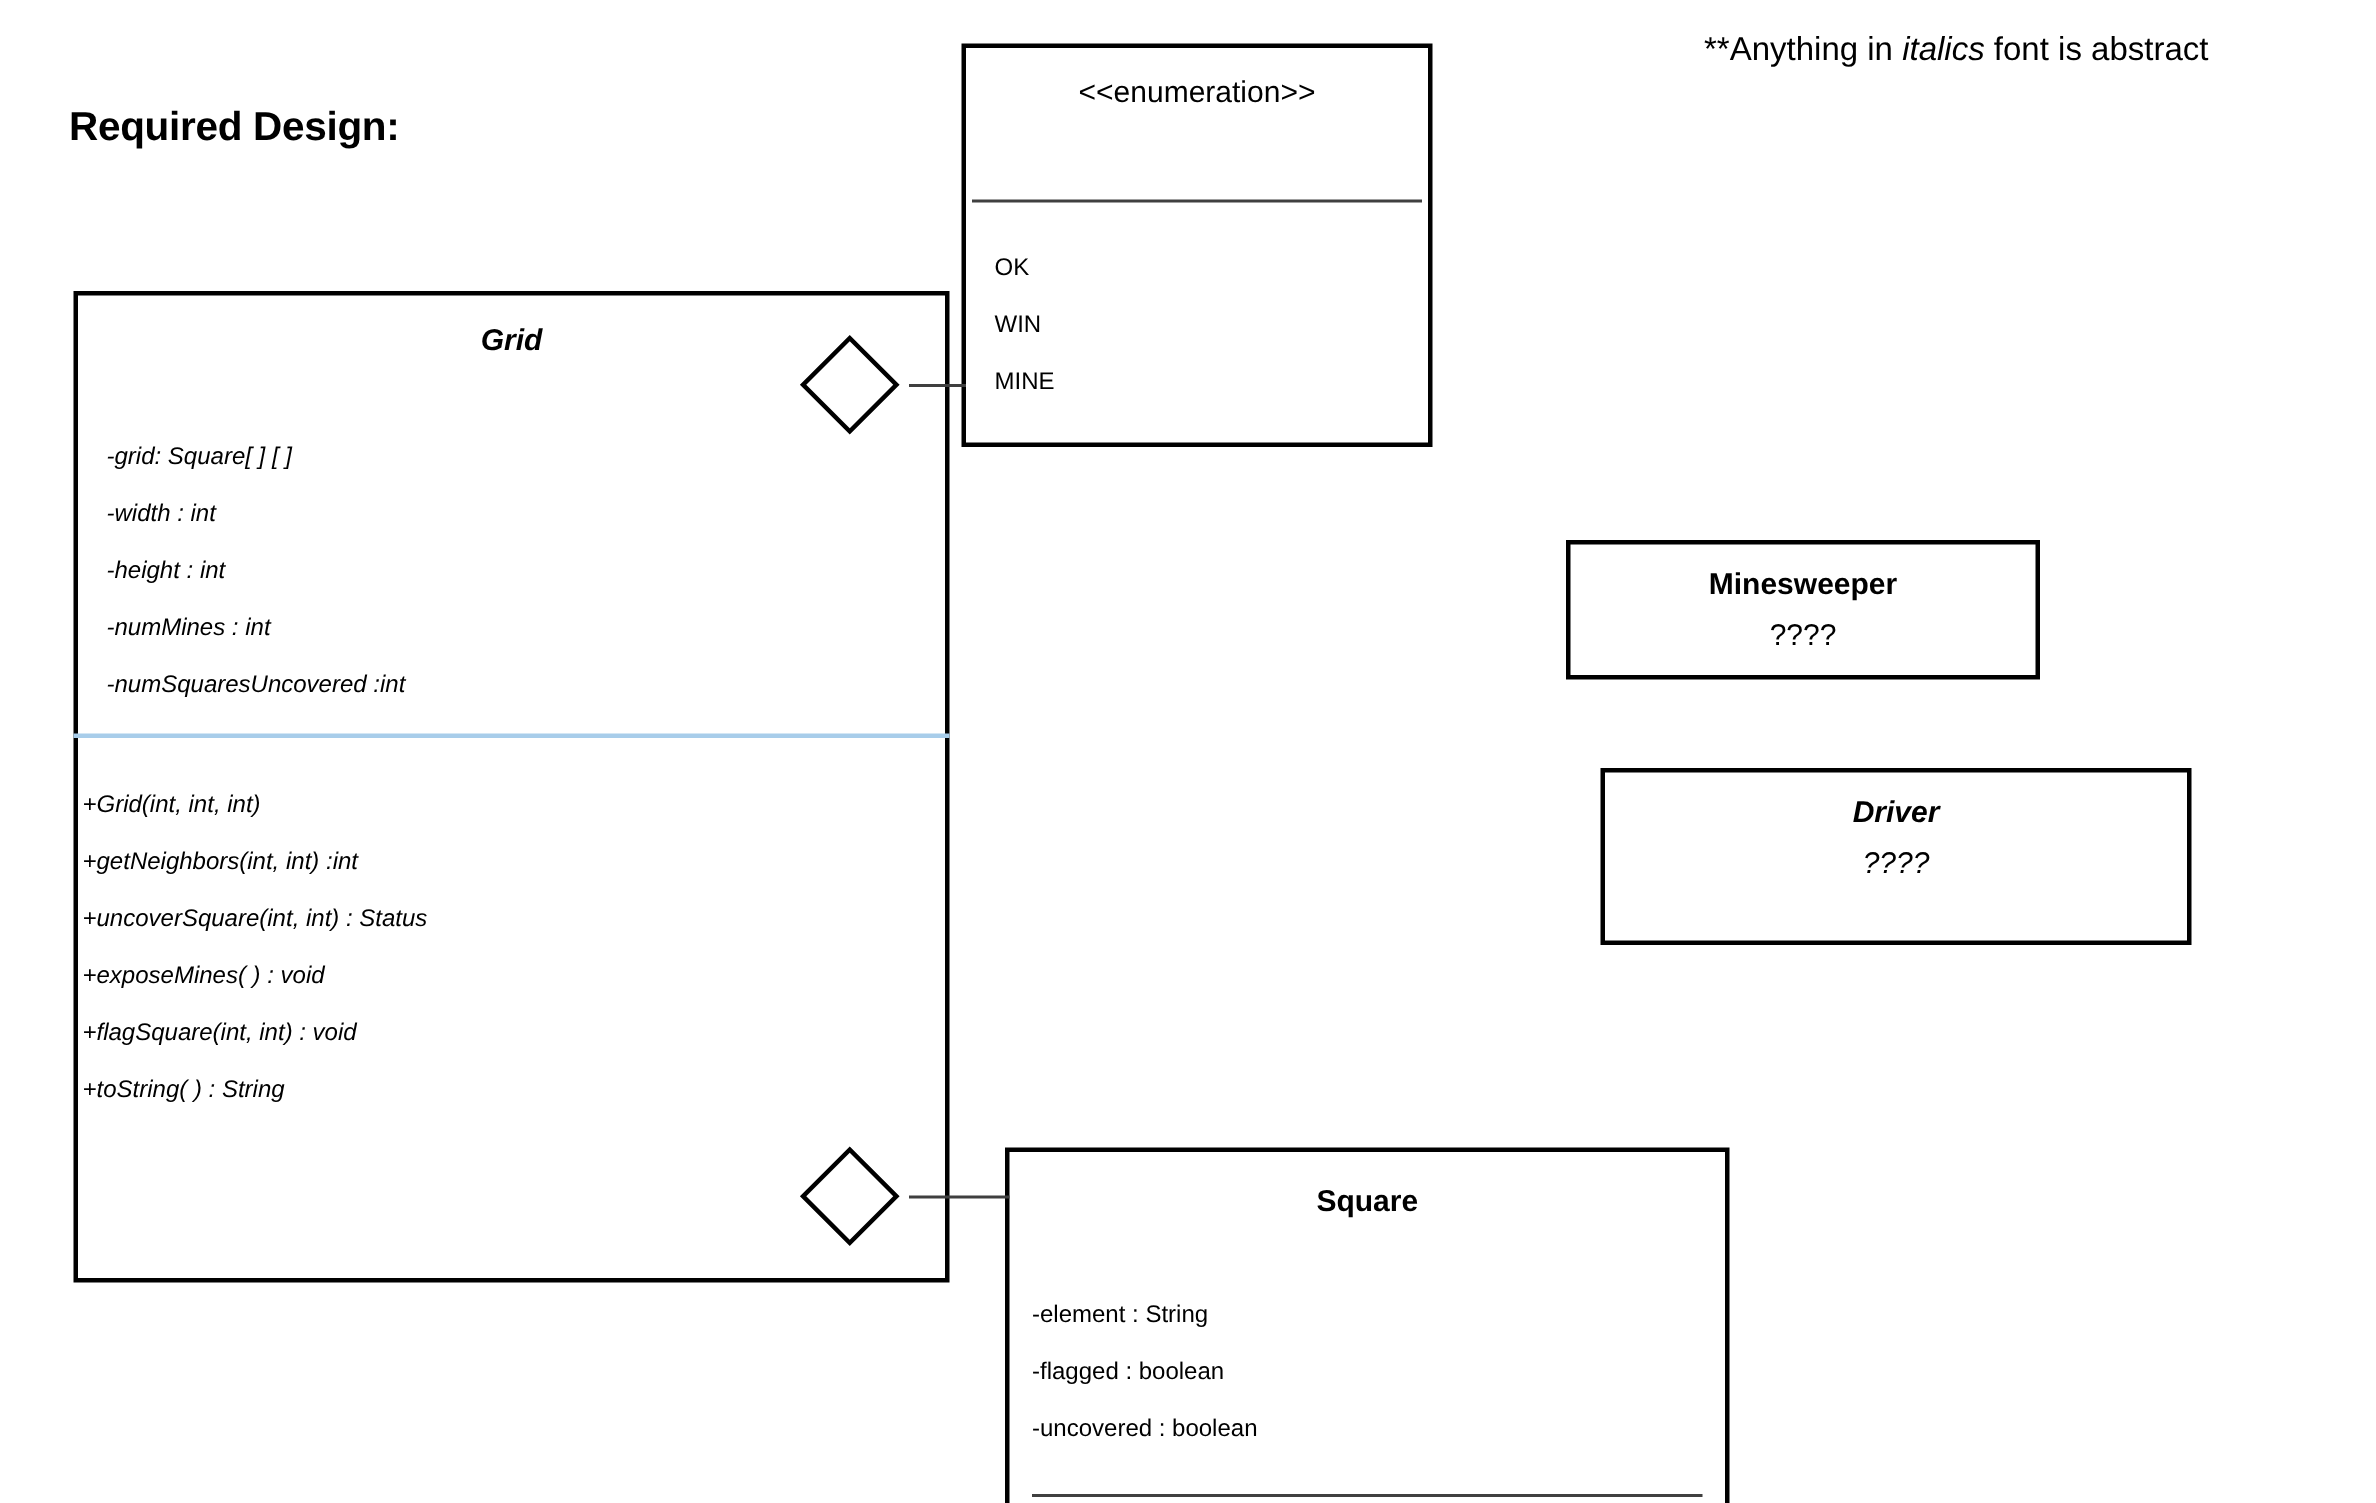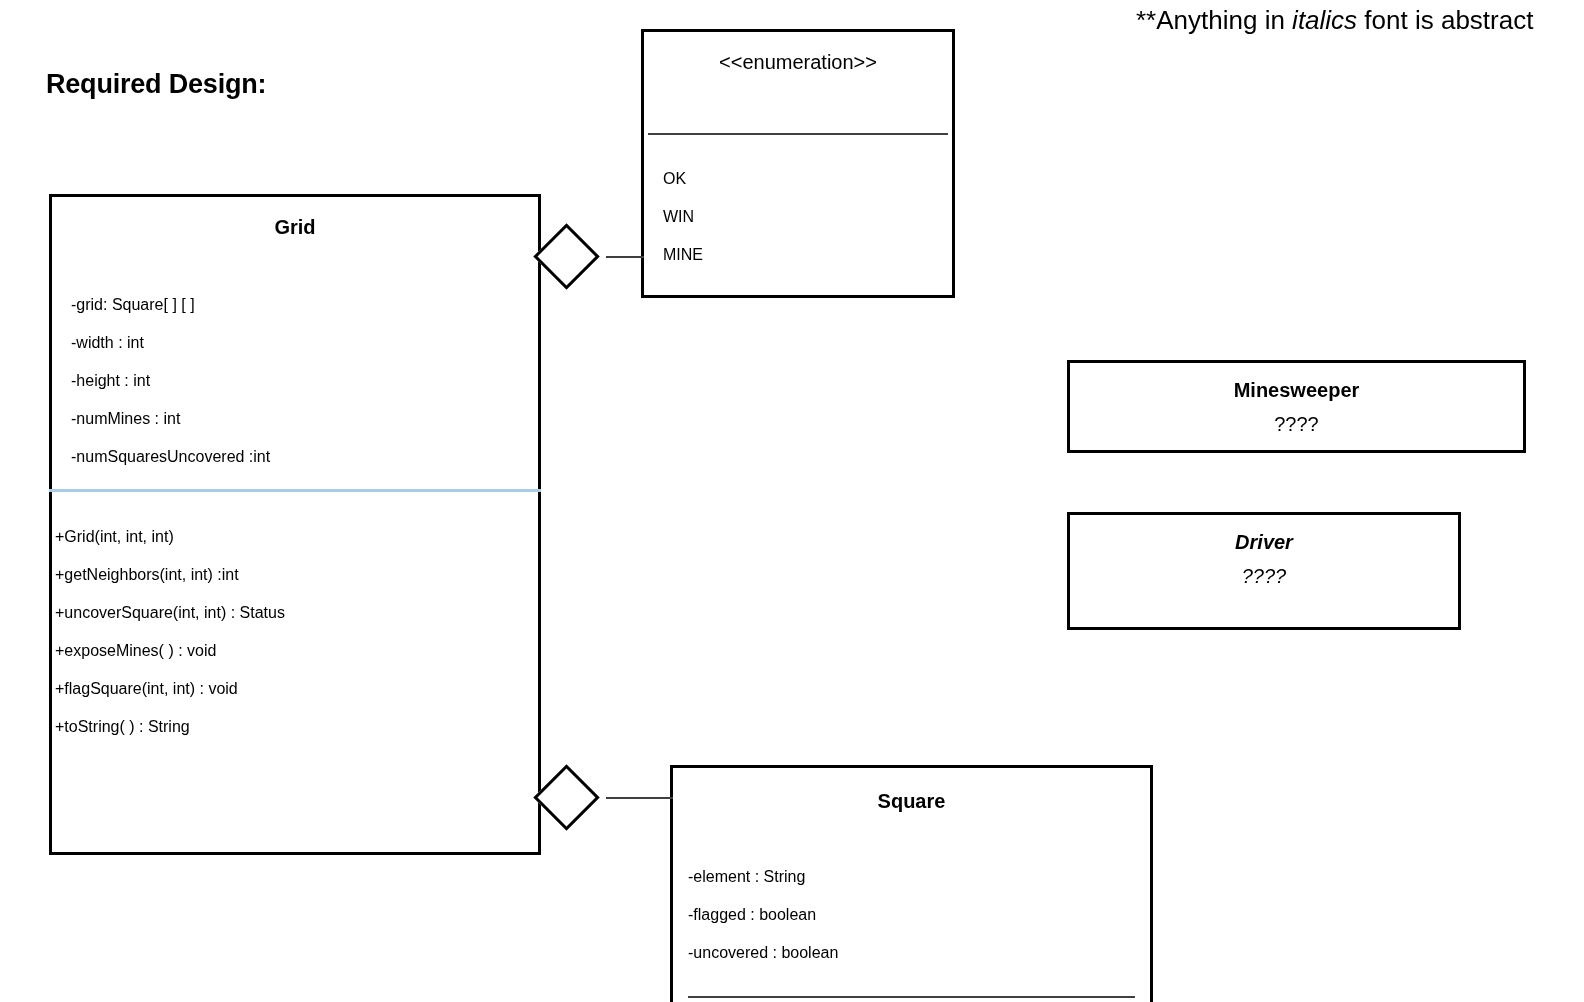--- a/index.html
+++ b/index.html
@@ -26,23 +26,23 @@
     font-weight: bold;
     letter-spacing: -0.2px;
     white-space: nowrap;
     margin-top: 36px;
   }
 
   
   #abstract-note {
     position: absolute;
     left: 1136px;
-    top: 1px;
+    top: 14px;
     width: 400px;
-    font-size: 26px;
+    font-size: 22px;
     line-height: 38px;
   }
   #abstract-note .em { font-style: italic; }
 
   
   .uml-box {
     position: absolute;
     box-sizing: border-box;
     background: #ffffff;
     border: 3px solid #000000;
@@ -65,22 +65,23 @@
   .uml-list {
     font-size: 16px;
     line-height: 38px;
     white-space: nowrap;
   }
 
   
   #grid-box {
     left: 49px;
     top: 194px;
-    width: 492px;
+    width: 584px;
     height: 661px;
+    font-style: italic;
   }
   #grid-title { margin-top: 14px; }
   #grid-attrs {
     position: absolute;
     left: 19px;
     top: 89px;
   }
   #grid-sep {
     position: absolute;
     left: -3px;
@@ -108,23 +109,23 @@
     top: 101px;
   }
   #status-values {
     position: absolute;
     left: 19px;
     top: 128px;
   }
 
   
   #minesweeper-box {
-    left: 1067px;
+    left: 1044px;
     top: 360px;
-    width: 459px;
+    width: 316px;
     height: 93px;
   }
   #driver-box {
     left: 1067px;
     top: 512px;
     width: 394px;
     height: 118px;
     font-style: italic;
   }
   .stub-title { margin-top: 11px; }

